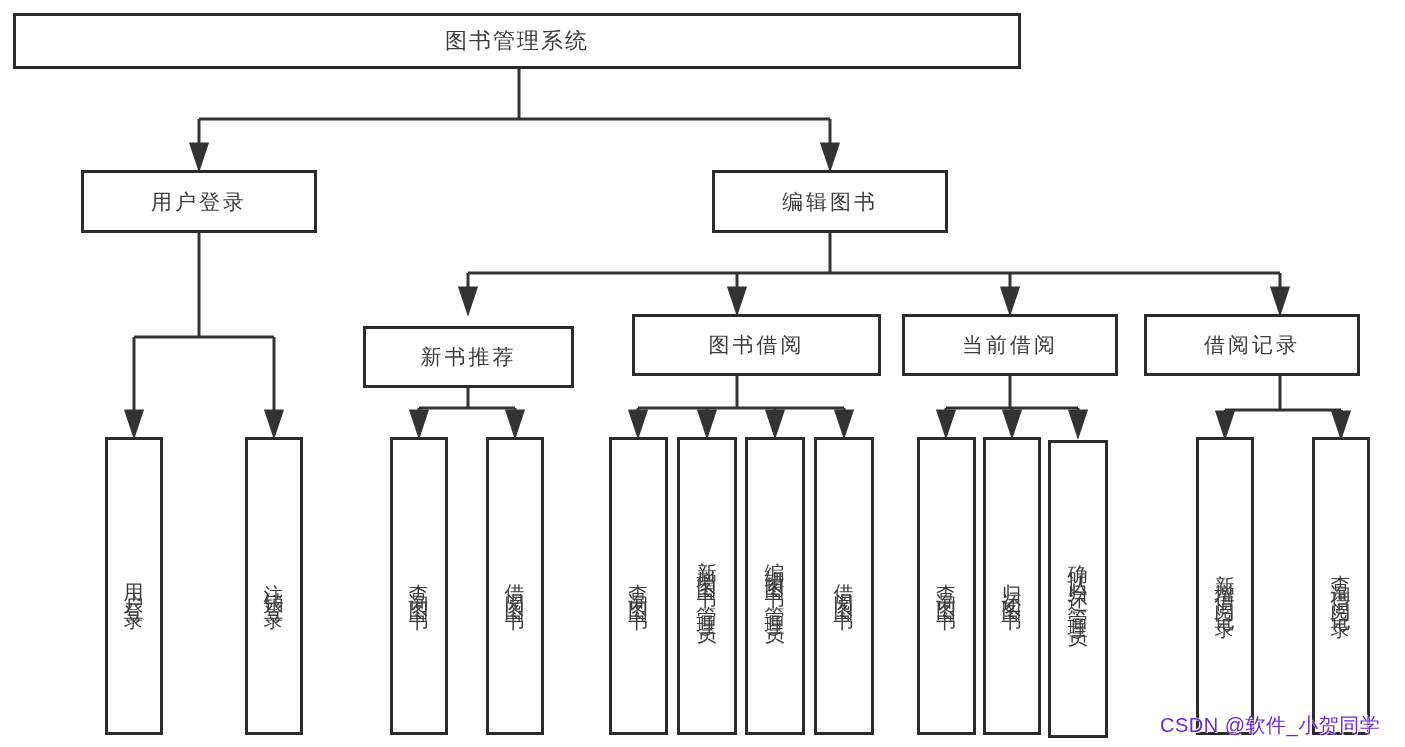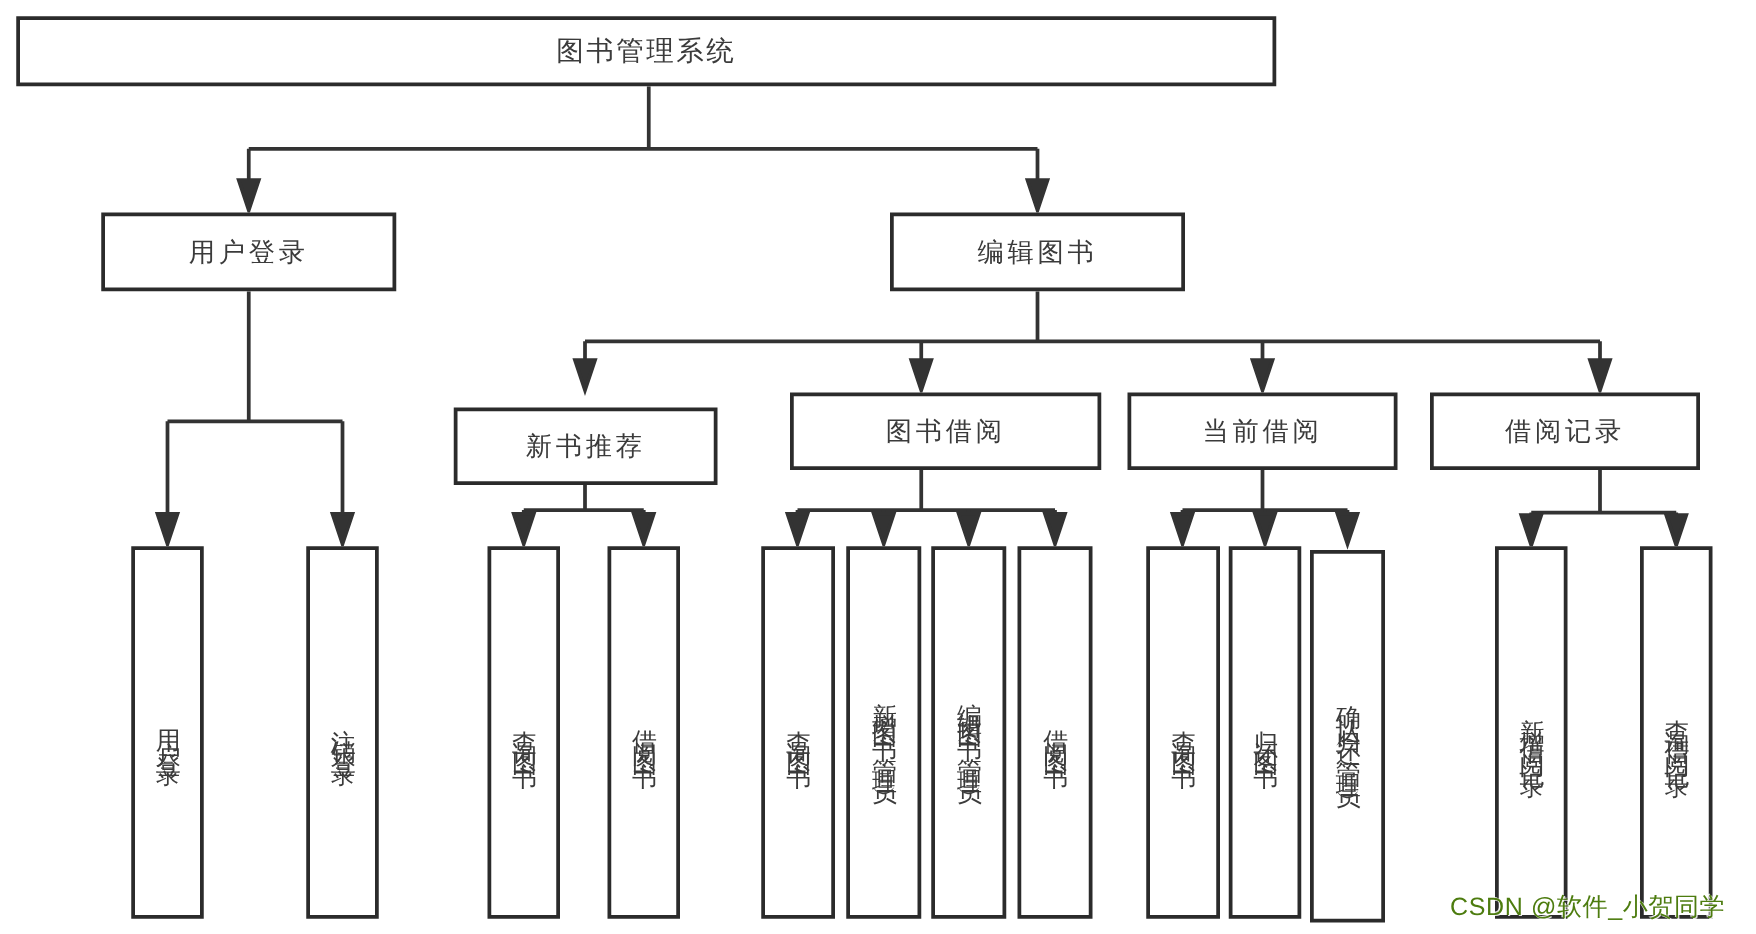--- a/index.html
+++ b/index.html
@@ -38,21 +38,21 @@
     letter-spacing:9px;
     line-height:1.1;
     color:#3b3b3b;
     white-space:nowrap;
   }
   #watermark{
     position:absolute;
     left:1160px;top:712px;
     z-index:2;
     font-size:20px;
-    color:#4d7c0f;
+    color:#6d28d9;
     letter-spacing:0.5px;
     text-shadow:1px 1px 0 rgba(255,255,255,.85),-1px -1px 0 rgba(255,255,255,.85);
     white-space:nowrap;
   }
 </style>
 </head>
 <body>
 
 <div id="stage">
 

